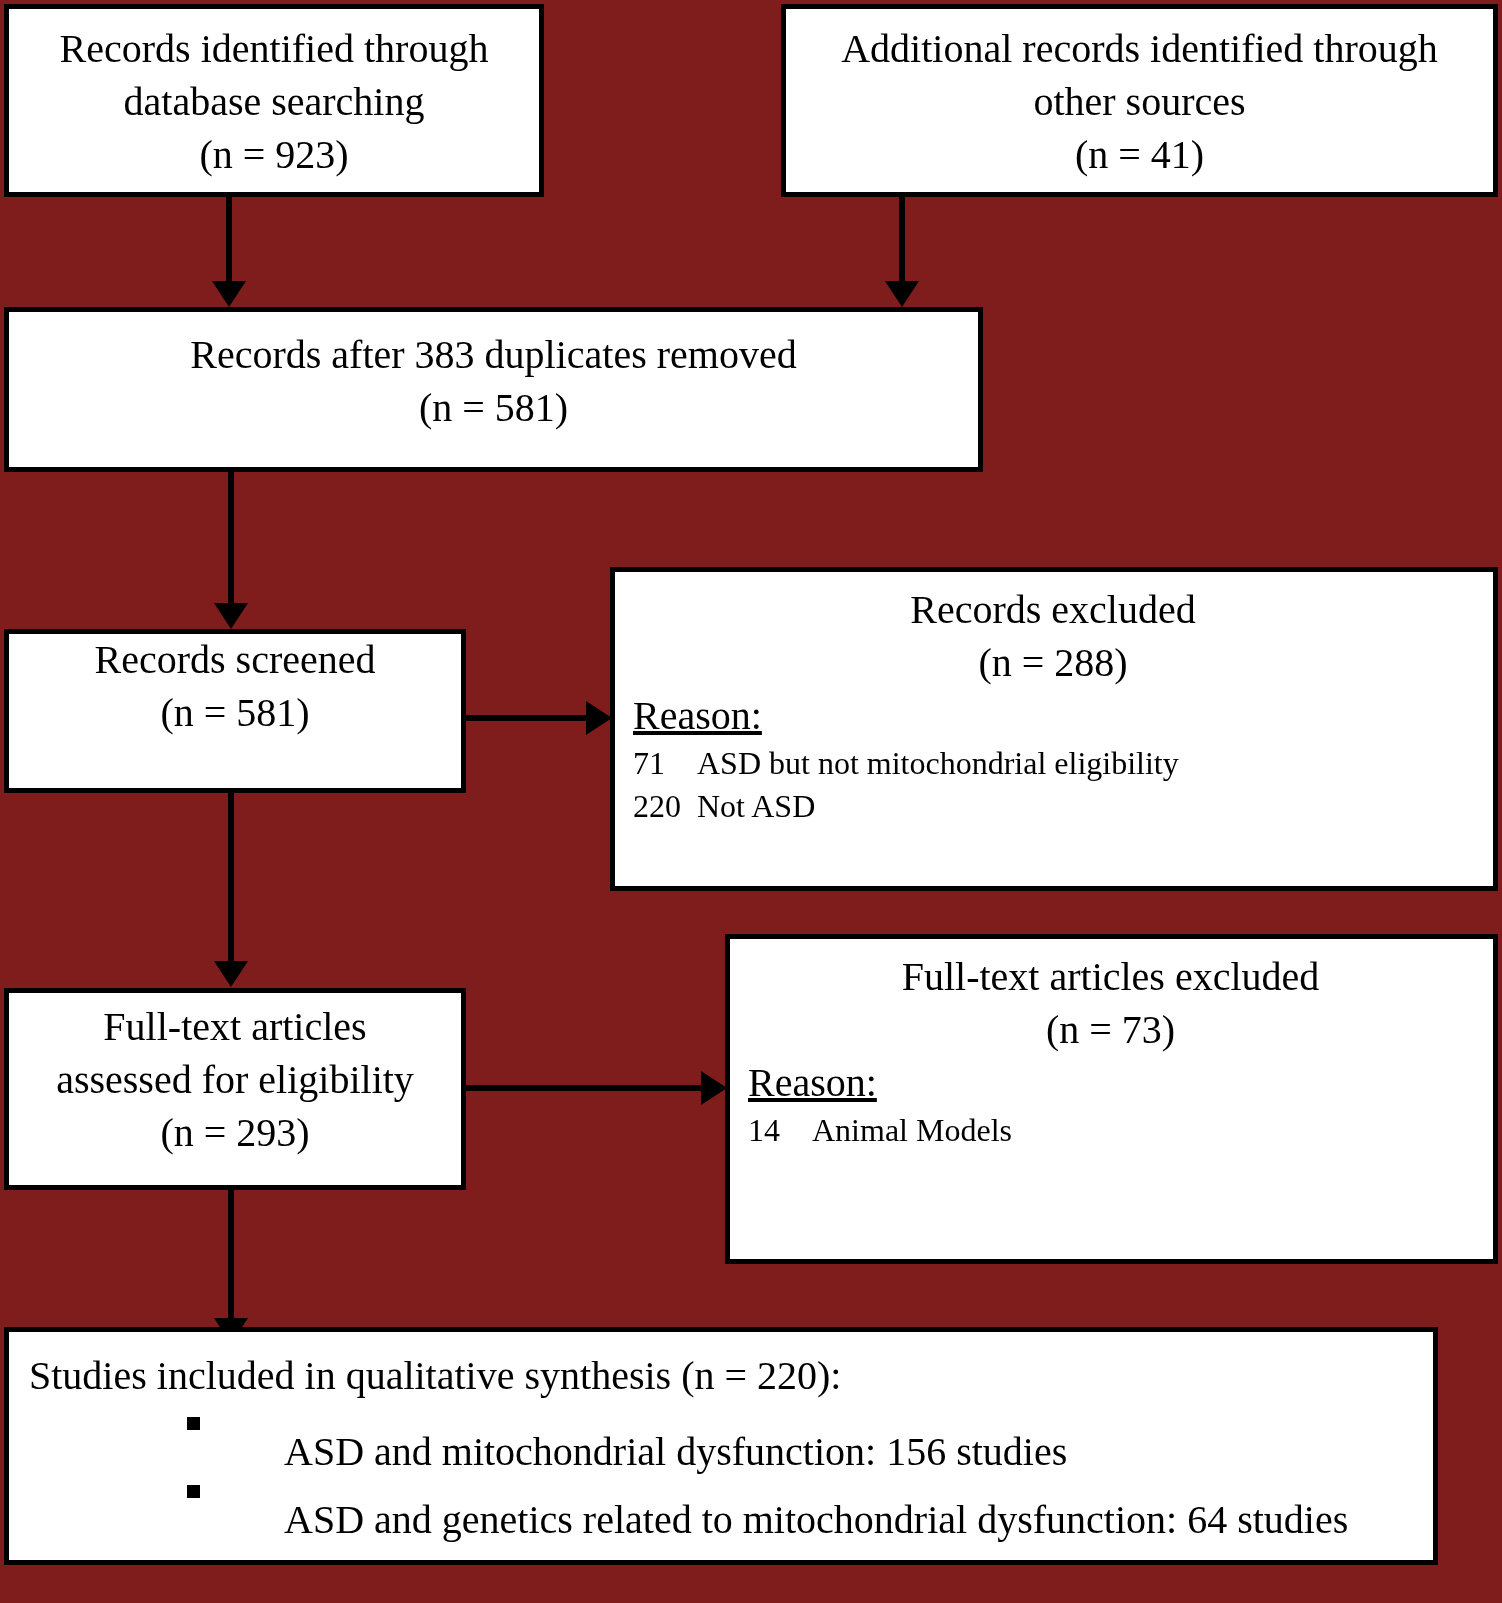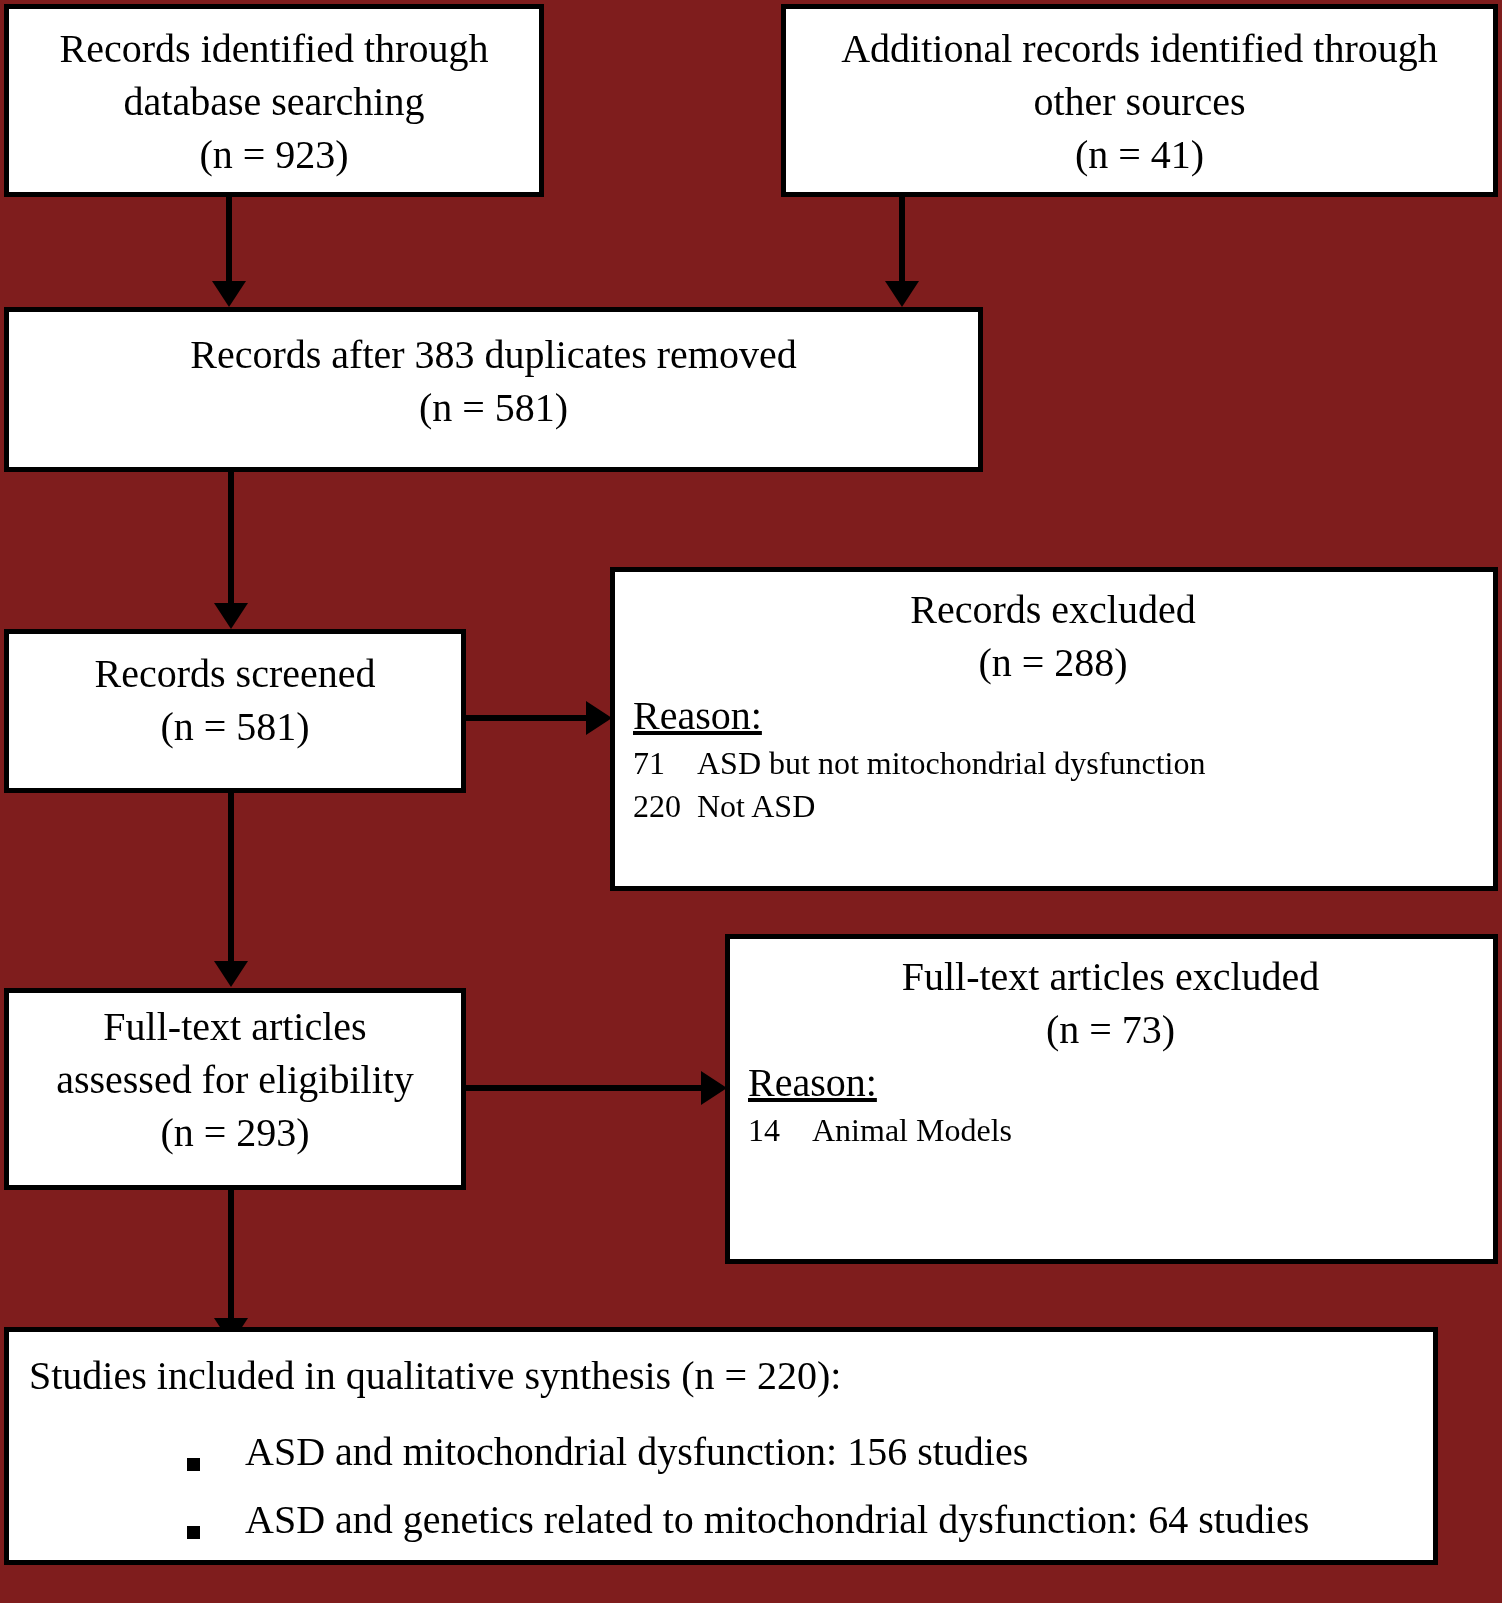--- a/index.html
+++ b/index.html
@@ -89,24 +89,25 @@
   }
 
   
   .summary-head {
     font-size: 40px;
     line-height: 1.32;
     text-align: left;
   }
   .bullet-row {
     display: flex;
-    align-items: flex-end;
+    align-items: flex-start;
     font-size: 40px;
     line-height: 1.35;
     margin-left: 158px;
+    gap: 39px;
   }
   .bullet-sq {
     width: 13px;
     height: 13px;
     background: #000000;
     display: inline-block;
     flex: 0 0 auto;
     margin-right: 45px;
     position: relative;
     top: -8px;
@@ -143,37 +144,37 @@
     <div class="box-inner center-stack" style="padding-top:17px;">
       <div class="tline tline-center">Records after 383 duplicates removed</div>
       <div class="tline tline-center">(n = 581)</div>
     </div>
   </div>
 
   <div class="vline" style="left:228px; top:472px; height:132px;"></div>
   <div class="arrow-down" style="left:214px; top:603px;"></div>
 
   <div class="box" style="left:4px; top:629px; width:462px; height:164px;">
-    <div class="box-inner center-stack" style="padding-top:14px;">
+    <div class="box-inner center-stack" style="">
       <div class="tline tline-center">Records screened</div>
       <div class="tline tline-center">(n = 581)</div>
     </div>
   </div>
 
   <div class="hline" style="left:466px; top:715px; width:122px;"></div>
   <div class="arrow-right" style="left:586px; top:701px;"></div>
 
   <div class="box" style="left:610px; top:567px; width:888px; height:324px;">
     <div class="box-inner" style="padding:12px 20px 0 18px;">
       <div class="tline tline-center">Records excluded</div>
       <div class="tline tline-center">(n = 288)</div>
       <div class="reason-label">Reason:</div>
       <div class="reason-row">
         <span class="reason-num">71</span>
-        <span>ASD but not mitochondrial dysfunction</span>
+        <span>ASD but not mitochondrial eligibility</span>
       </div>
       <div class="reason-row">
         <span class="reason-num">220</span>
         <span>Not ASD</span>
       </div>
     </div>
   </div>
 
   <div class="vline" style="left:228px; top:793px; height:170px;"></div>
   <div class="arrow-down" style="left:214px; top:961px;"></div>

